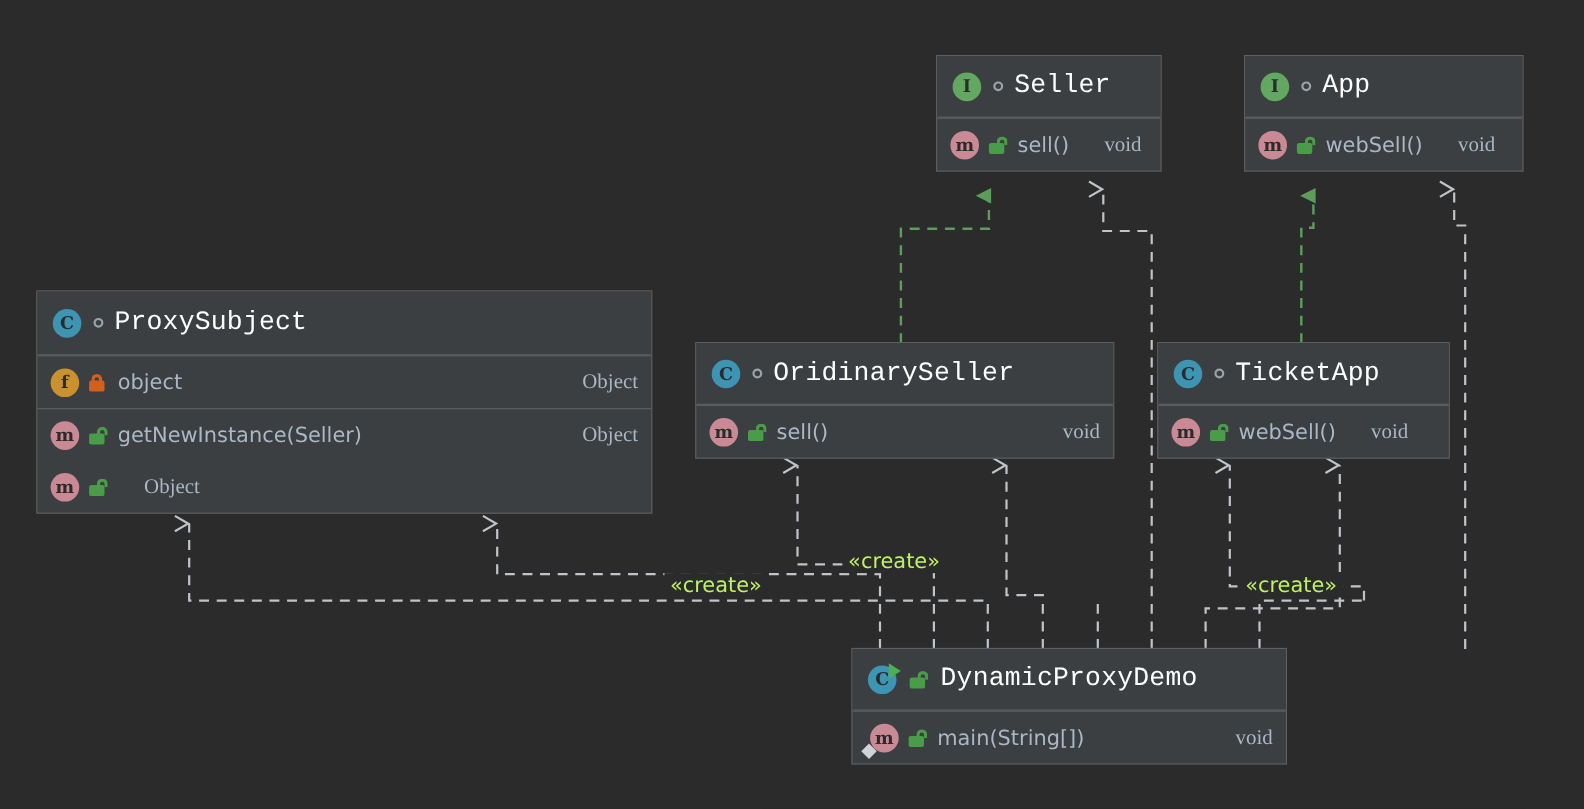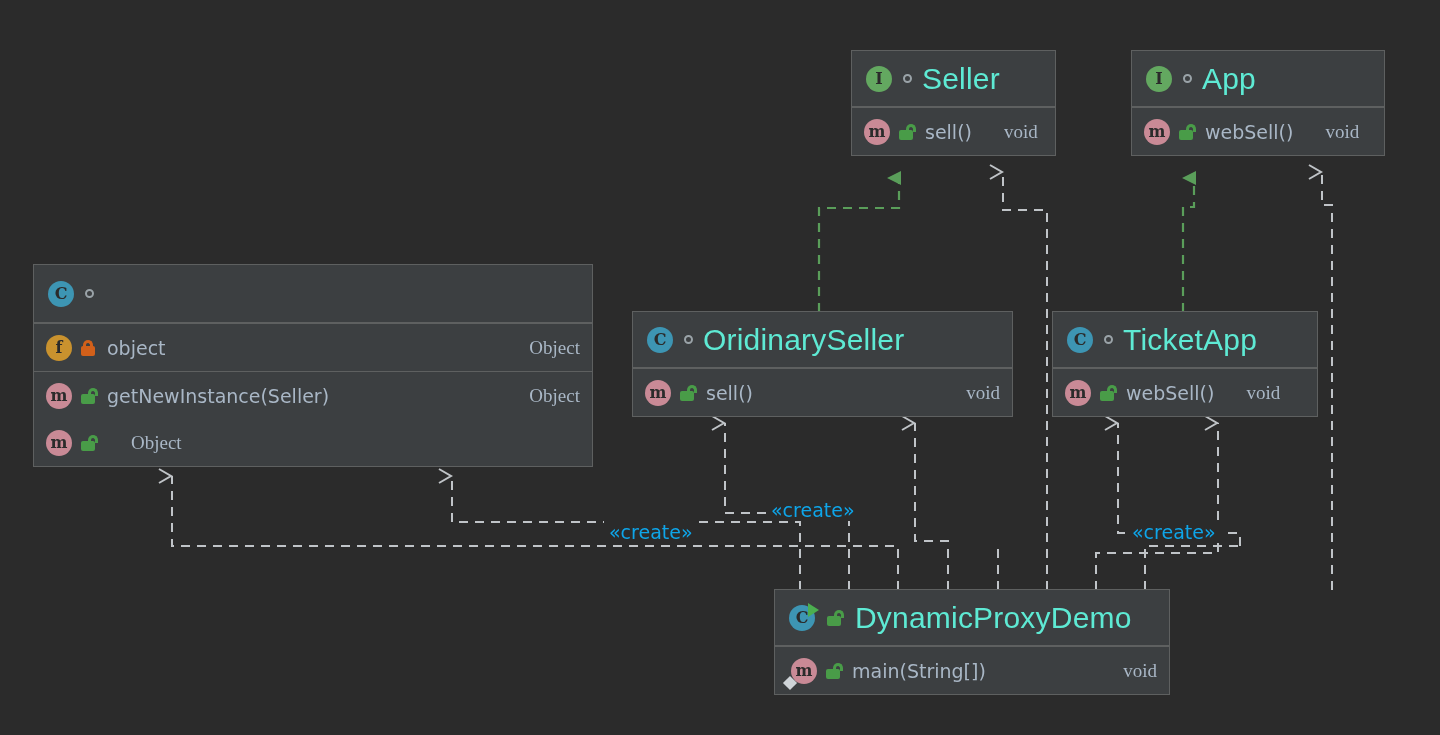--- a/index.html
+++ b/index.html
@@ -32,23 +32,23 @@
   .uml-header {
     display: flex;
     align-items: center;
     height: 56px;
     padding: 0 14px;
     border-bottom: 1px solid #5e6060;
     box-sizing: border-box;
     background: #3c3f41;
   }
   .uml-title {
-    font-family: Liberation Sans, sans-serif;
-    font-size: 30px;
-    color: #5eead4;
+    font-family: Liberation Mono, monospace;
+    font-size: 24px;
+    color: #ffffff;
     letter-spacing: 0.2px;
     white-space: nowrap;
   }
   .uml-section {
     border-top: 1px solid #5e6060;
   }
   .uml-section:first-child { border-top: none; }
   .uml-row {
     display: flex;
     align-items: center;
@@ -135,21 +135,21 @@
     top: 0;
   }
   .lock.closed .body { background: #d2601a; }
   .lock.closed .shackle { left: 2px; border: 3px solid #d2601a; border-bottom: none; }
   .lock.open .body { background: #499c48; }
   .lock.open .shackle { left: 7px; border: 3px solid #499c48; border-bottom: none; }
 
   .edge-label {
     position: absolute;
     font-size: 19px;
-    color: #0ea5e9;
+    color: #bef264;
     background: #2b2b2b;
     padding: 0 5px;
     z-index: 4;
     white-space: nowrap;
   }
 </style>
 </head>
 <body>
 
 <div id="canvas">
@@ -249,20 +249,21 @@
         <span class="member-name">webSell()</span>
         <span class="member-type tight">void</span>
       </div>
     </div>
   </div>
 
   <div class="uml-box" style="left:33px; top:264px; width:560px;">
     <div class="uml-header" style="height:58px;">
       <span class="ic ic-round ic-class">C</span>
       <span class="dot-mod"></span>
+      <span class="uml-title">ProxySubject</span>
     </div>
     <div class="uml-section">
       <div class="uml-row">
         <span class="ic ic-round ic-field">f</span>
         <span class="lock closed">
           <span class="shackle"></span>
             <span class="body"></span>
         </span>
         <span class="member-name">object</span>
         <span class="member-type">Object</span>

